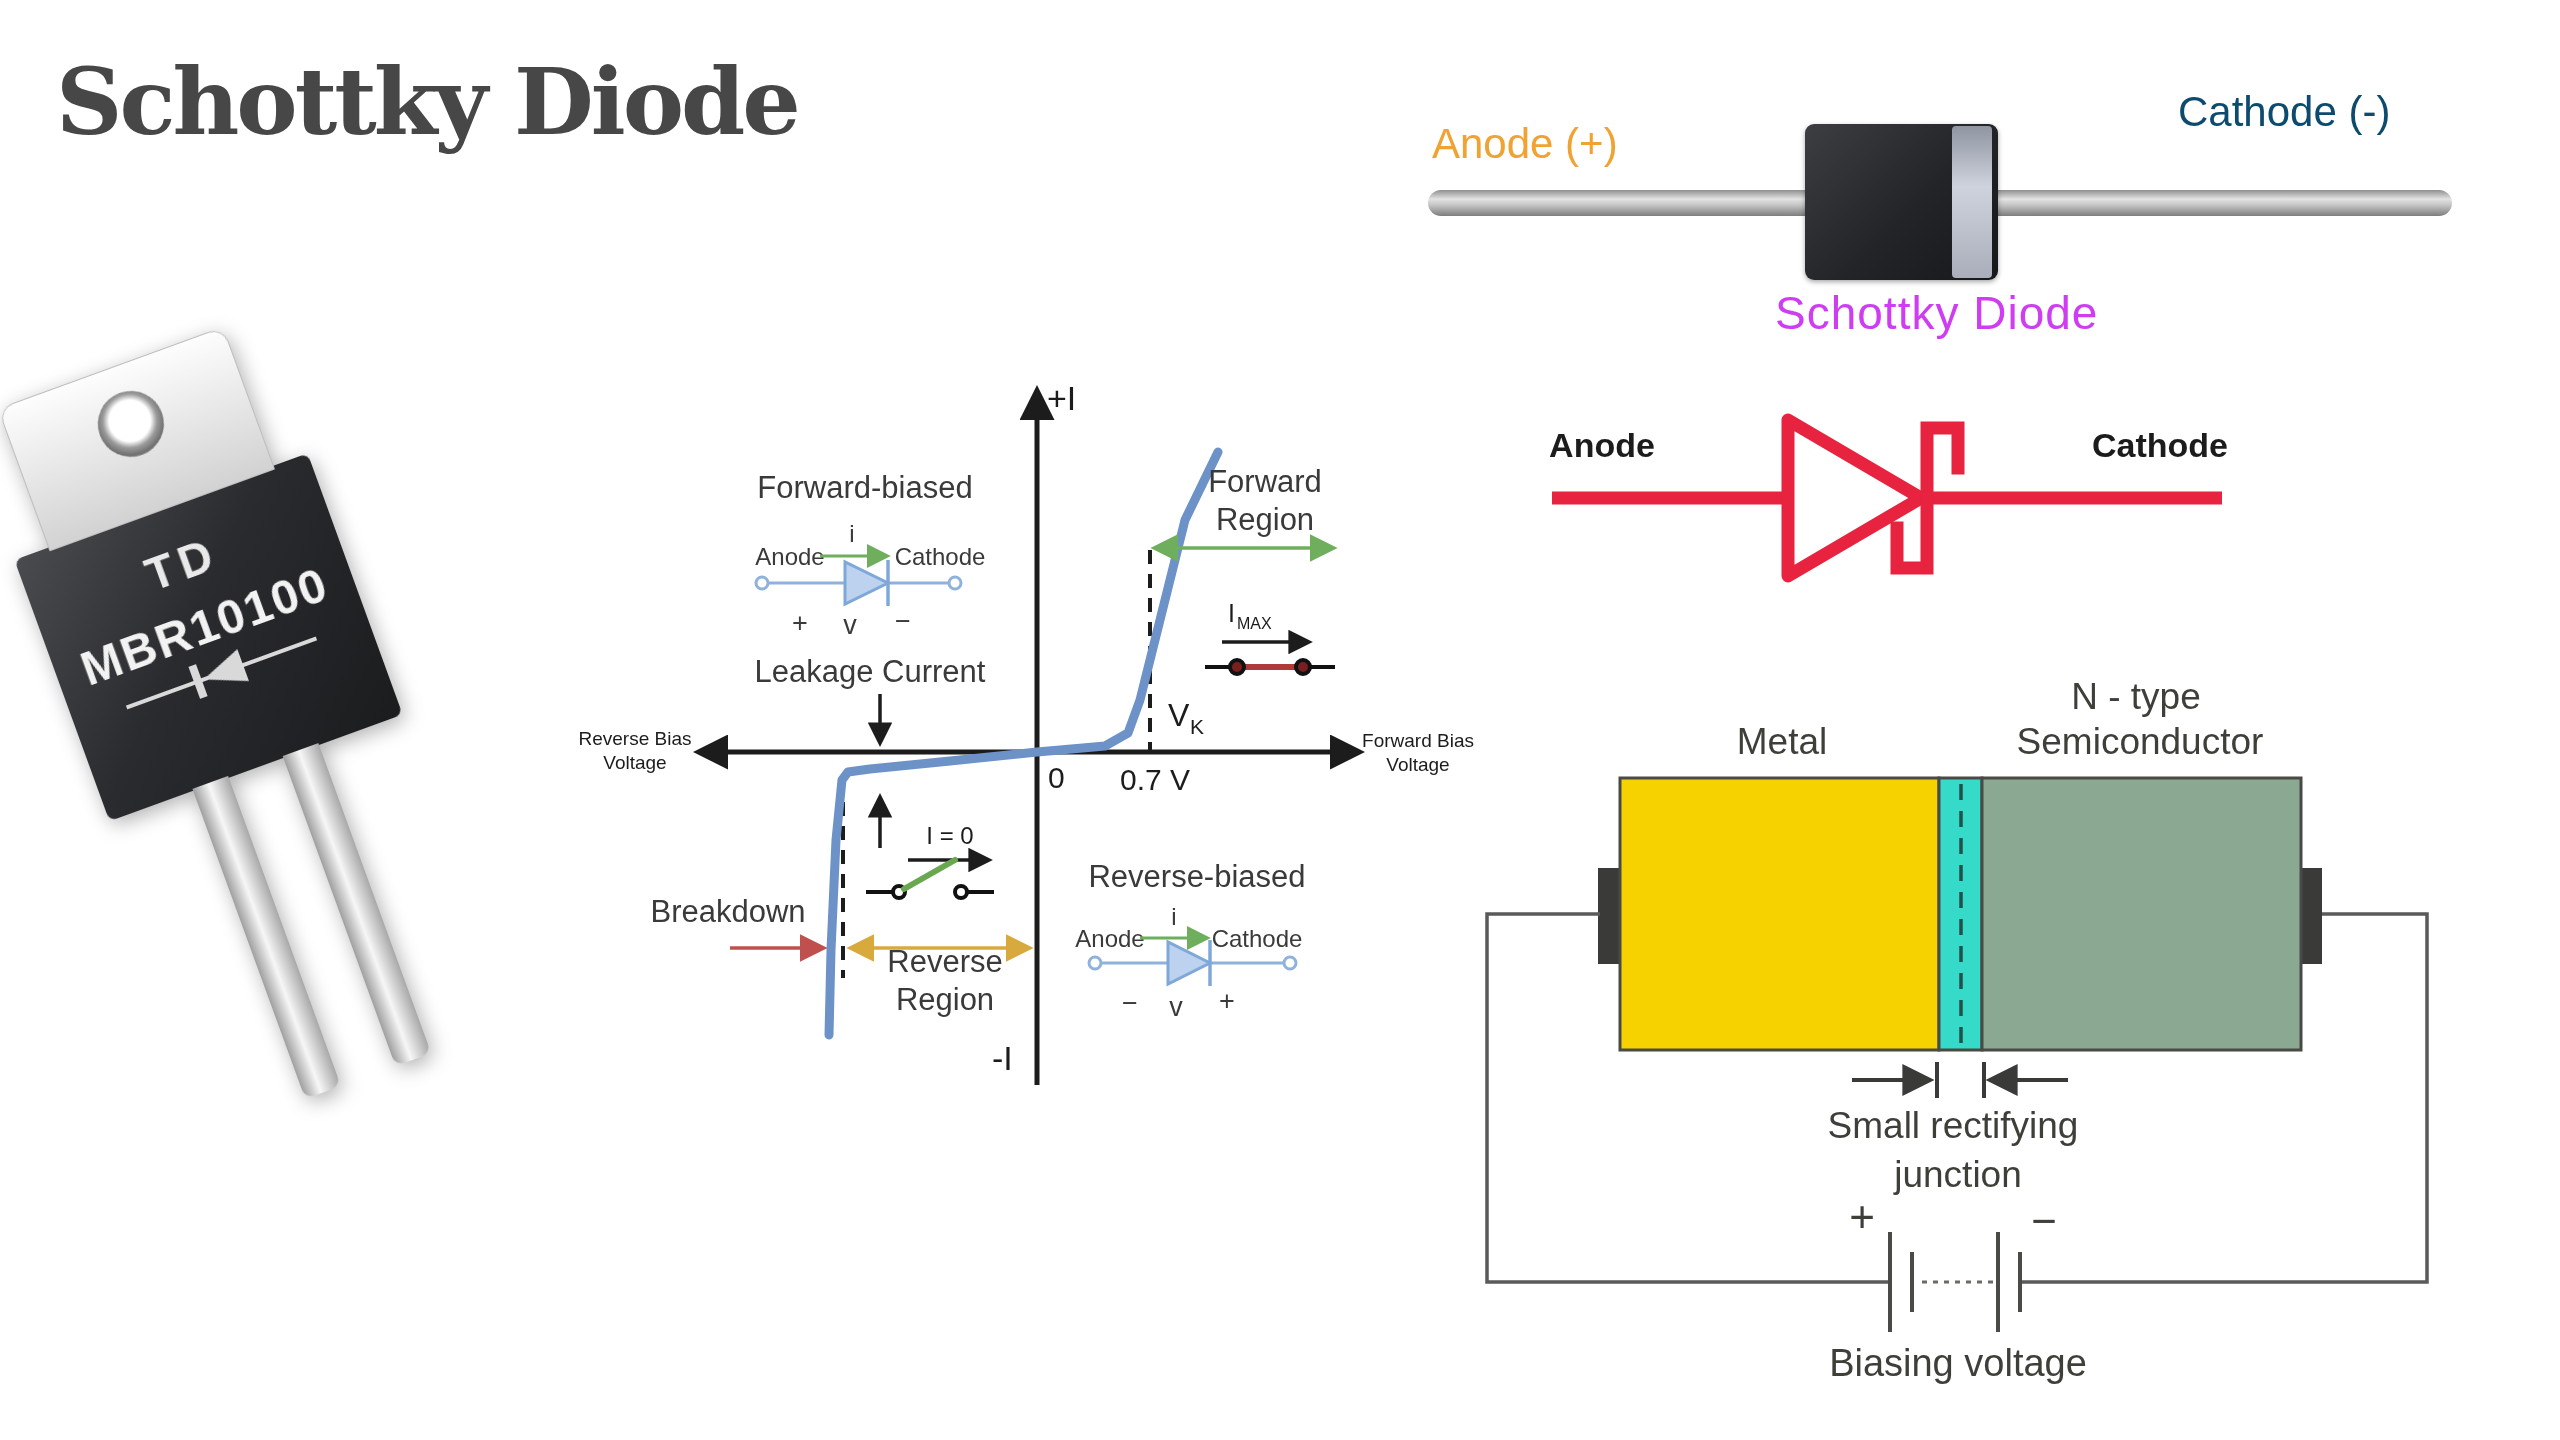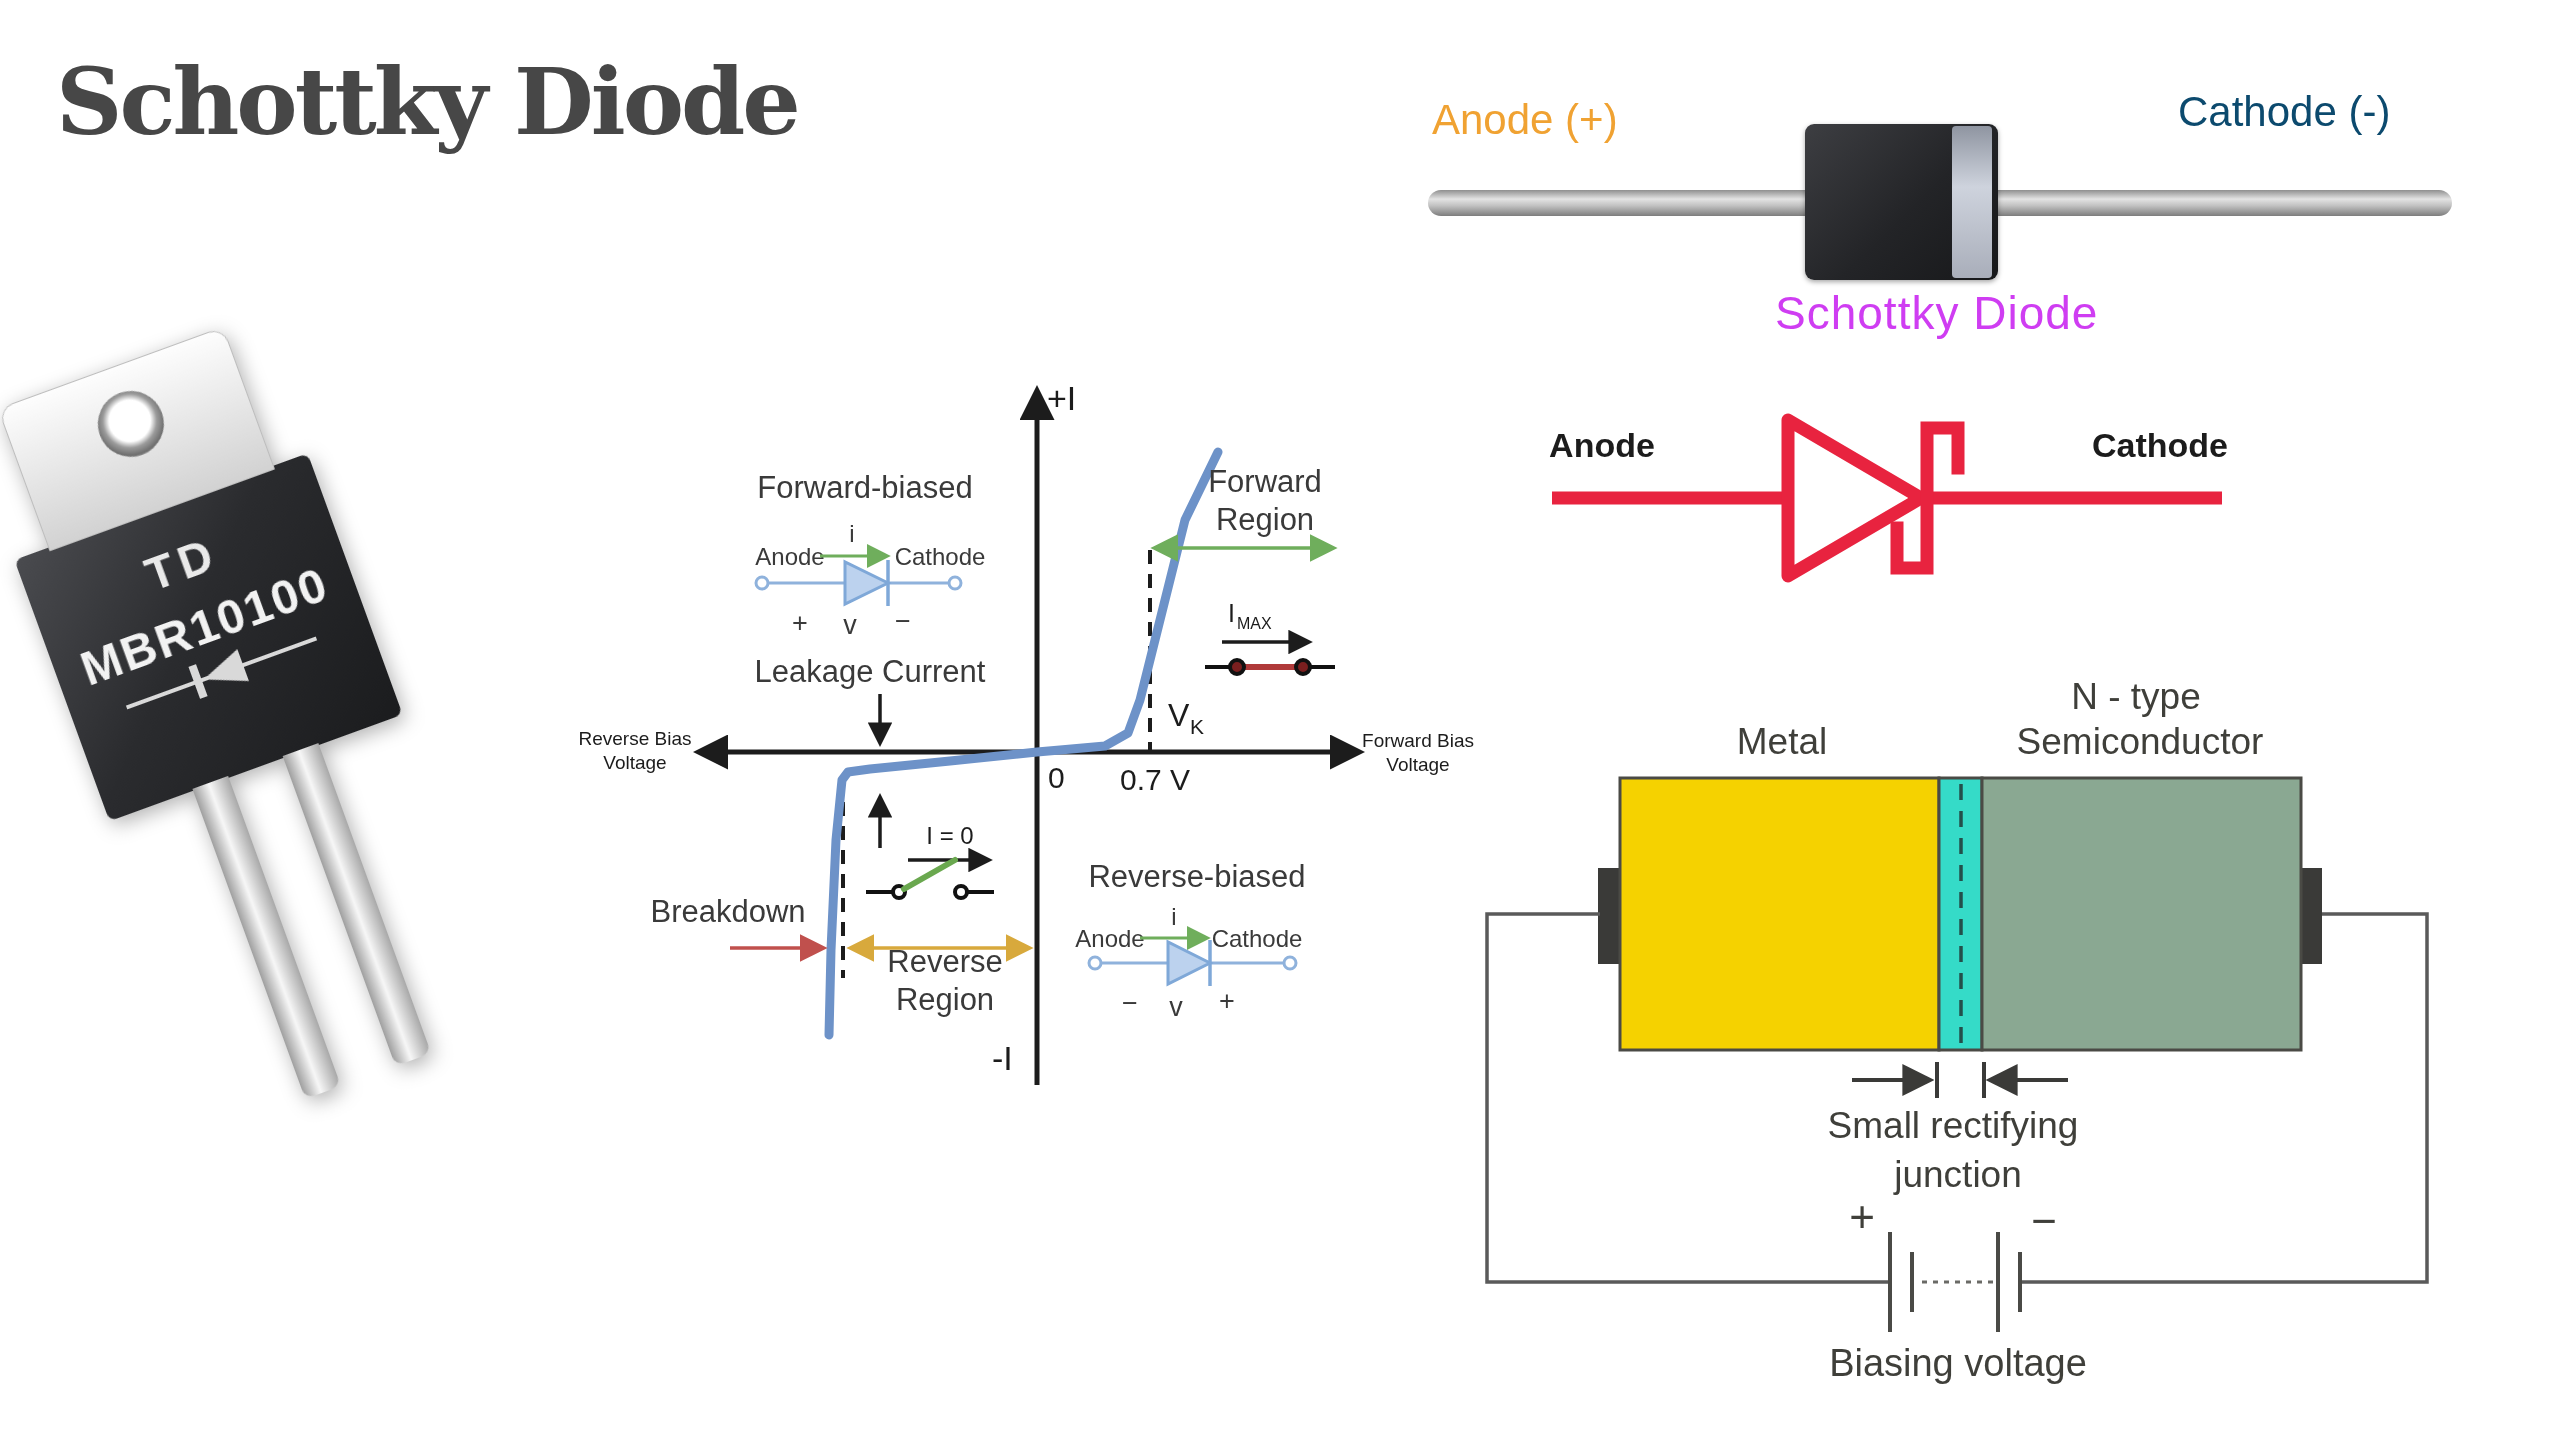--- a/index.html
+++ b/index.html
@@ -12,21 +12,21 @@
     font-weight:bold;font-size:92px;letter-spacing:-3px;color:#474747;}
 
   
   #pd-wire{left:1428px;top:190px;width:1024px;height:26px;border-radius:13px;
     background:linear-gradient(#8f8f8f,#e3e3e3 35%,#c2c2c2 60%,#7d7d7d);}
   #pd-body{left:1805px;top:124px;width:193px;height:156px;border-radius:9px;
     background:linear-gradient(135deg,#3d3e42 0%,#232427 55%,#17181a 100%);
     box-shadow:0 2px 5px rgba(0,0,0,.35);}
   #pd-band{position:absolute;right:6px;top:2px;width:40px;height:152px;border-radius:4px;
     background:linear-gradient(#8f95a1,#ced3dd 40%,#a9aeba);}
-  #pd-anode-label{left:1432px;top:96px;font-size:42px;color:#f0a232;}
+  #pd-anode-label{left:1432px;top:120px;font-size:42px;color:#f0a232;}
   #pd-cathode-label{left:2178px;top:88px;font-size:42px;color:#0c4a6e;}
   #pd-caption{left:1775px;top:286px;font-size:46px;color:#cf3df2;letter-spacing:1px;}
 
   
   #photo-wrap{left:18px;top:318px;width:420px;height:800px;}
   #package{position:absolute;left:40px;top:20px;width:320px;
     transform:rotate(-20deg);transform-origin:190px 320px;
     filter:drop-shadow(2px 6px 10px rgba(0,0,0,.30)) blur(.4px);}
   #pkg-tab{width:238px;height:150px;margin:0 auto;border-radius:16px 16px 0 0;
     background:linear-gradient(#fdfdfd,#d2d2d2);border:1px solid #bdbdbd;position:relative;}

